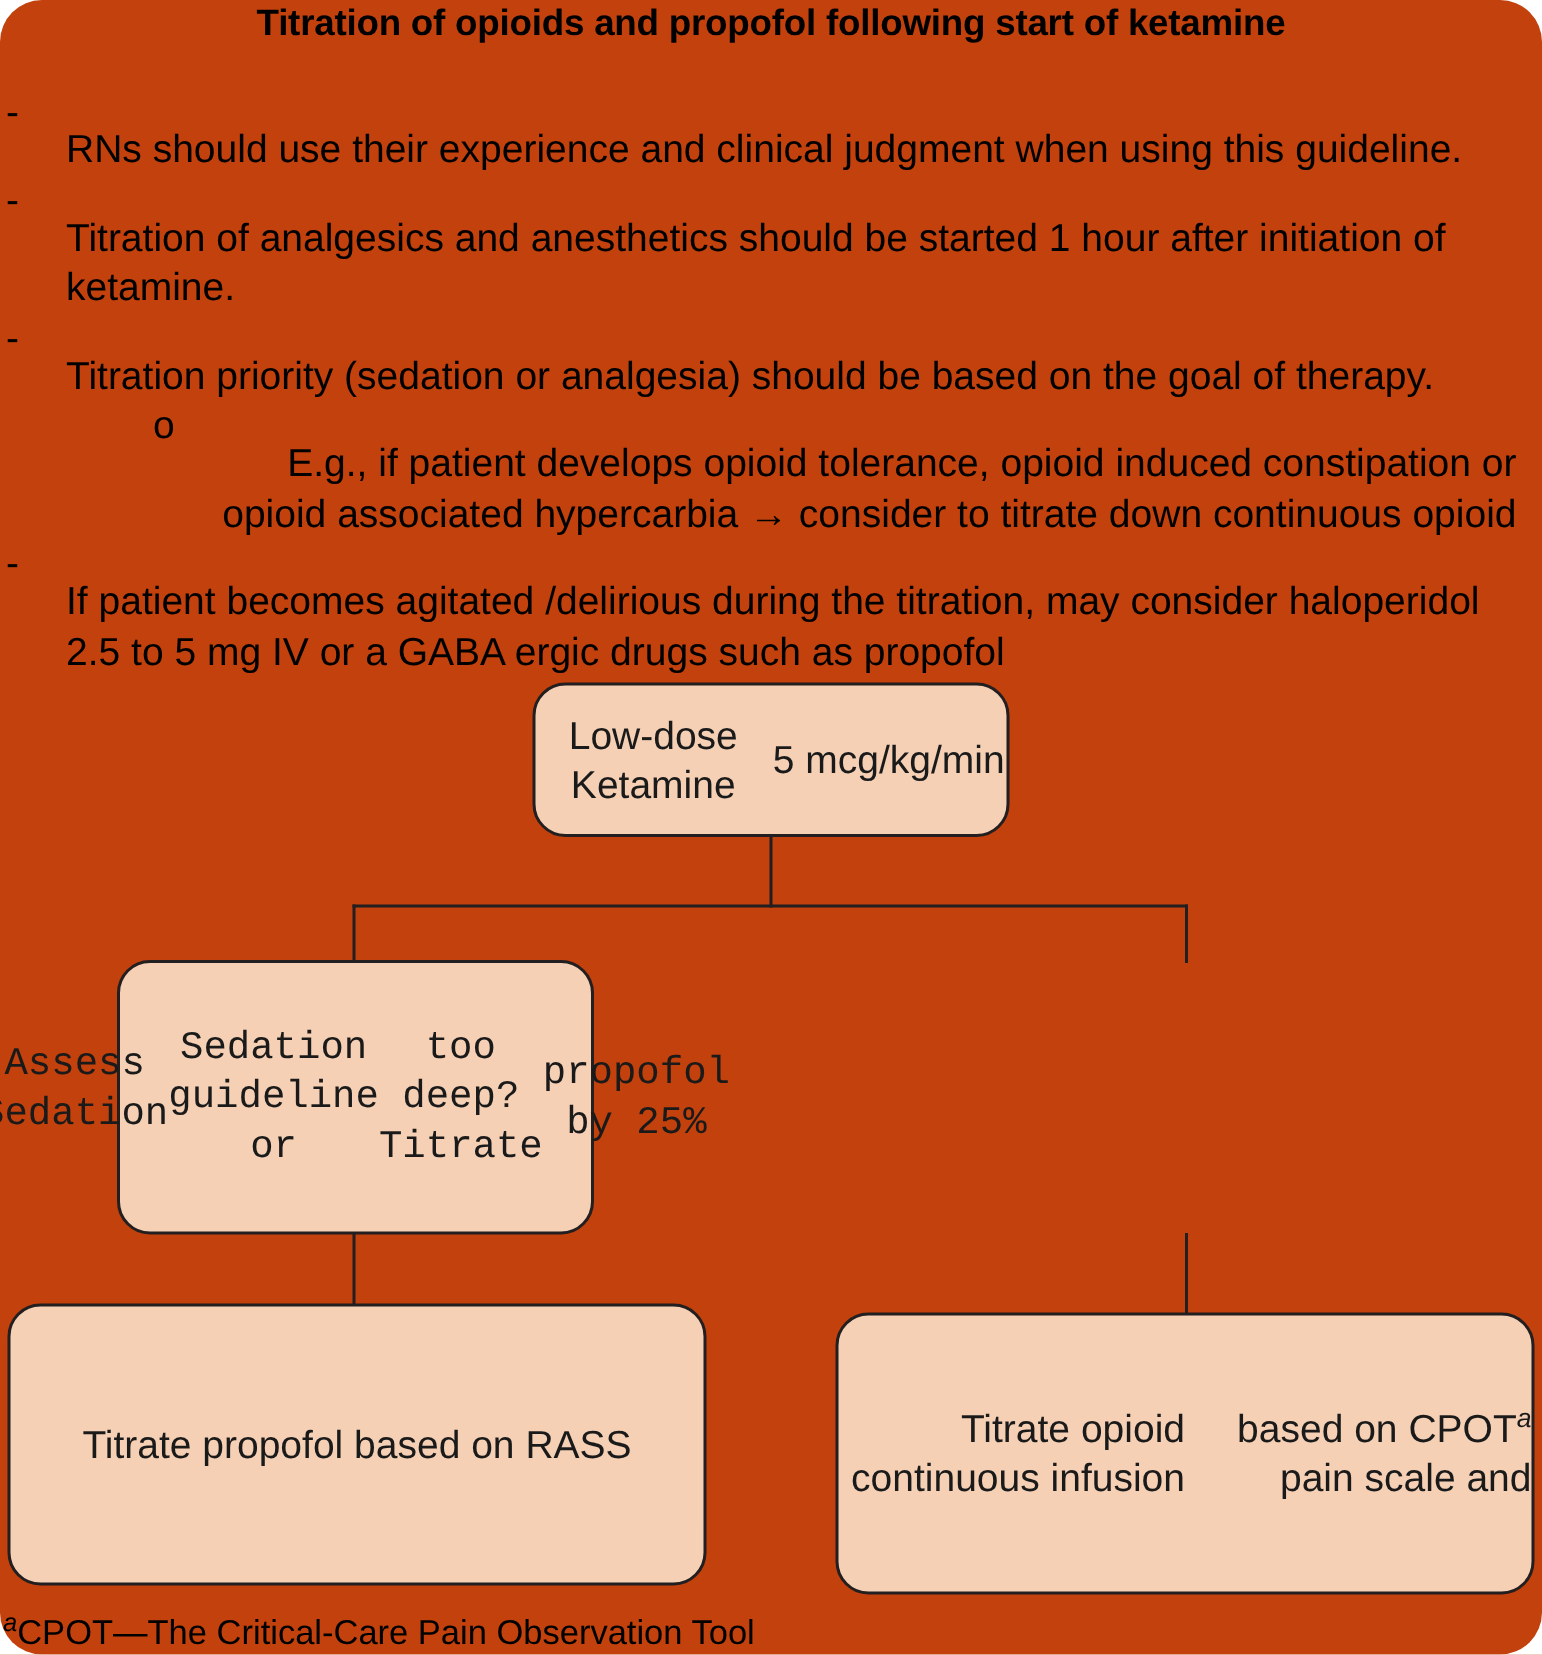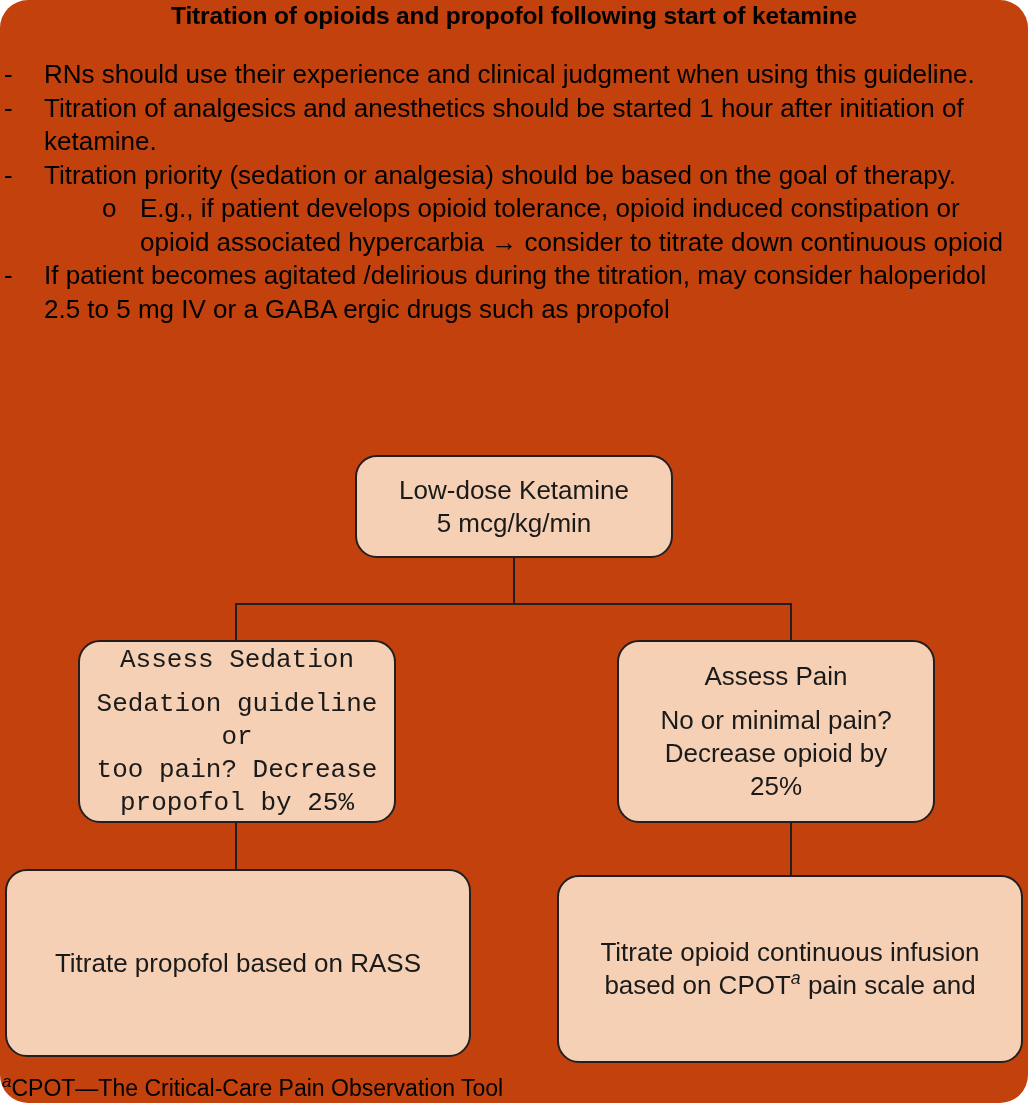--- a/index.html
+++ b/index.html
@@ -55,44 +55,46 @@
     flex: 0 0 auto;
     width: 40px;
     text-align: left;
   }
   .bullet-row.level2 .bullet-marker {
     width: 38px;
   }
   .bullet-text {
     flex: 1 1 auto;
     padding-right: 4px;
+    margin-top: 25px;
   }
   .bullet-row.level2 .bullet-text {
-    padding-right: 0px;
+    padding-right: 17px;
+    text-align: right;
   }
 
   
   .flow {
     position: absolute;
     left: 0;
     top: 0;
     width: 1028px;
     height: 1103px;
     pointer-events: none;
   }
   .flow > * { pointer-events: auto; }
 
   .node {
     position: absolute;
     box-sizing: border-box;
     background: #f5d0b5;
     border: 2.2px solid #231f20;
     border-radius: 22px;
     display: flex;
-    flex-direction: column;
+    flex-direction: row;
     align-items: center;
     justify-content: center;
     text-align: center;
     font-size: 26px;
     line-height: 33px;
     color: #1a1a1a;
     z-index: 2;
   }
   .node .line { display: block; width: 100%; }
 
@@ -110,21 +112,21 @@
   }
   #node-mid-left .head, #node-mid-right .head {
     margin-bottom: 11px;
   }
   #node-bottom-left {
     left: 5px;    top: 853px;
     width: 466px; height: 188px; margin-top: 16px;
   }
   #node-bottom-right {
     left: 557px;  top: 875px;
-    width: 466px; height: 188px;
+    width: 466px; height: 188px; text-align: right;
   }
 
   
   .conn {
     position: absolute;
     background: #231f20;
     z-index: 1;
   }
   .conn-v { width: 2.2px; }
   .conn-h { height: 2.2px; }
@@ -205,30 +207,24 @@
     <div class="conn conn-v" id="conn-right-lower"></div>
 
     <div class="node" id="node-top">
       <span class="line">Low-dose Ketamine</span>
       <span class="line">5 mcg/kg/min</span>
     </div>
 
     <div class="node" id="node-mid-left">
       <span class="line head">Assess Sedation</span>
       <span class="line">Sedation guideline or</span>
-      <span class="line">too pain? Decrease</span>
+      <span class="line">too deep? Titrate</span>
       <span class="line">propofol by 25%</span>
     </div>
 
-    <div class="node" id="node-mid-right">
-      <span class="line head">Assess Pain</span>
-      <span class="line">No or minimal pain?</span>
-      <span class="line">Decrease opioid by</span>
-      <span class="line">25%</span>
-    </div>
 
     <div class="node" id="node-bottom-left">
       <span class="line">Titrate propofol based on RASS</span>
     </div>
 
     <div class="node" id="node-bottom-right">
       <span class="line">Titrate opioid continuous infusion</span>
       <span class="line"><span>based on CPOT</span><sup class="supa">a</sup><span> pain scale and</span></span>
     </div>
 

